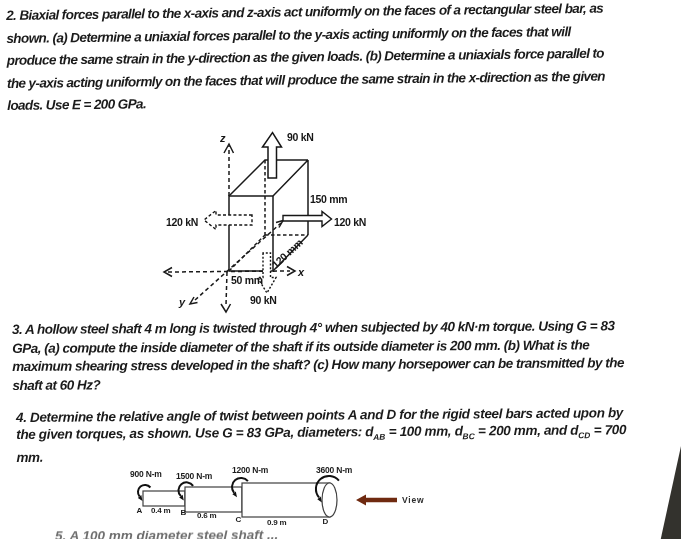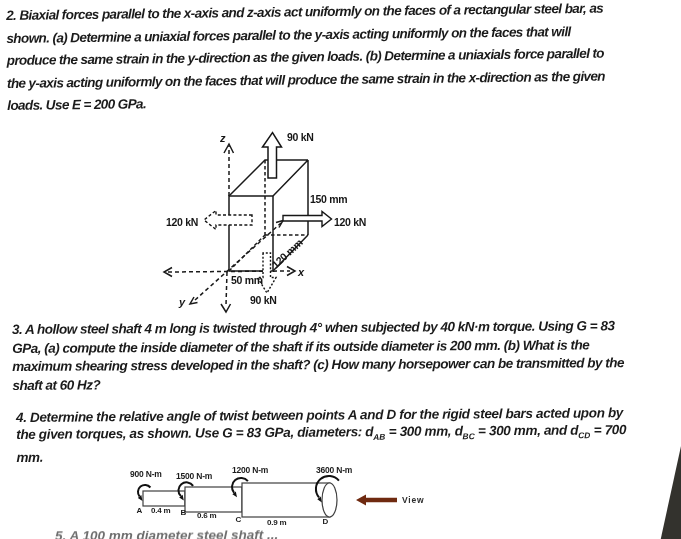--- a/index.html
+++ b/index.html
@@ -88,21 +88,21 @@
 
 <div class="para p3">
   <div class="line">3. A hollow steel shaft 4 m long is twisted through 4° when subjected by 40 kN·m torque. Using G = 83</div>
   <div class="line">GPa, (a) compute the inside diameter of the shaft if its outside diameter is 200 mm. (b) What is the</div>
   <div class="line">maximum shearing stress developed in the shaft? (c) How many horsepower can be transmitted by the</div>
   <div class="line">shaft at 60 Hz?</div>
 </div>
 
 <div class="para p4">
   <div class="line">4. Determine the relative angle of twist between points A and D for the rigid steel bars acted upon by</div>
-  <div class="line"><span>the given torques, as shown. Use G = 83 GPa, diameters: d</span><sub>AB</sub><span> = 300 mm, d</span><sub>BC</sub><span> = 300 mm, and d</span><sub>CD</sub><span> = 700</span></div>
+  <div class="line"><span>the given torques, as shown. Use G = 83 GPa, diameters: d</span><sub>AB</sub><span> = 100 mm, d</span><sub>BC</sub><span> = 200 mm, and d</span><sub>CD</sub><span> = 700</span></div>
   <div class="line">mm.</div>
 </div>
 
 <svg class="fig" style="left:115px;top:458px" width="320" height="75" viewBox="115 458 320 75">
   <g stroke="#3f3f3f" stroke-width="1.2" fill="#ffffff">
     <rect x="143" y="491" width="42" height="15"></rect>
     <rect x="185" y="487" width="57" height="25"></rect>
     <rect x="242" y="483" width="88" height="34"></rect>
     <ellipse cx="329.5" cy="500" rx="7.5" ry="17"></ellipse>
   </g>

